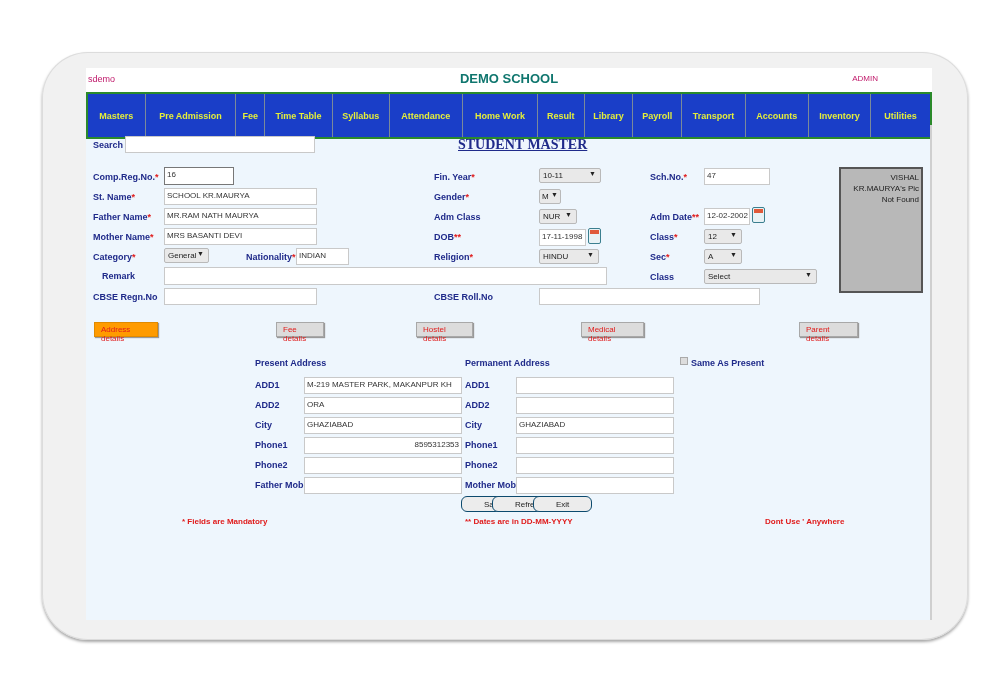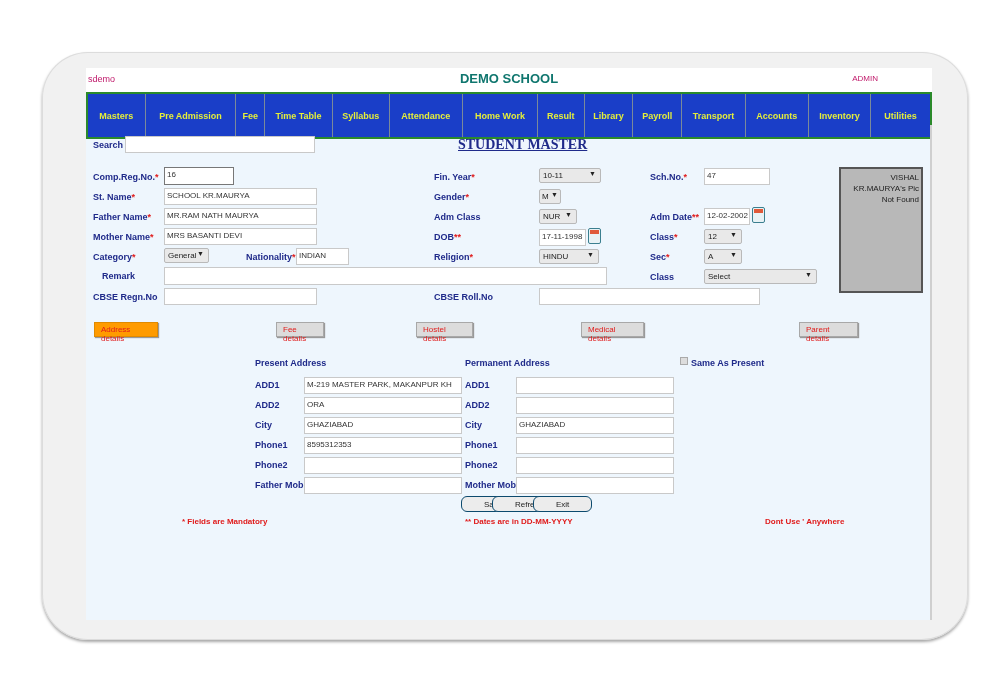--- a/index.html
+++ b/index.html
@@ -137,21 +137,21 @@
   <span class="lbl" style="left:605px;top:290px;">Same As Present</span>
 
   <div id="addr-present">
       <span class="lbl" style="left: 169px; top: 312px;">ADD1</span>
       <div class="inp" style="left: 218px; top: 309px; width: 158px; height: 17px;">M-219 MASTER PARK, MAKANPUR KH</div>
       <span class="lbl" style="left: 169px; top: 332px;">ADD2</span>
       <div class="inp" style="left: 218px; top: 329px; width: 158px; height: 17px;">ORA</div>
       <span class="lbl" style="left: 169px; top: 352px;">City</span>
       <div class="inp" style="left: 218px; top: 349px; width: 158px; height: 17px;">GHAZIABAD</div>
       <span class="lbl" style="left: 169px; top: 372px;">Phone1</span>
-      <div class="inp" style="left: 218px; top: 369px; width: 158px; height: 17px;">8595312353</div>
+      <div class="inp" style="left: 218px; top: 369px; width: 158px; height: 17px; text-align: right;">8595312353</div>
       <span class="lbl" style="left: 169px; top: 392px;">Phone2</span>
       <div class="inp" style="left: 218px; top: 389px; width: 158px; height: 17px;"></div>
       <span class="lbl" style="left: 169px; top: 412px;">Father Mob</span>
       <div class="inp" style="left: 218px; top: 409px; width: 158px; height: 17px;"></div>
     </div>
   <div id="addr-permanent">
       <span class="lbl" style="left: 379px; top: 312px;">ADD1</span>
       <div class="inp" style="left: 430px; top: 309px; width: 158px; height: 17px;"></div>
       <span class="lbl" style="left: 379px; top: 332px;">ADD2</span>
       <div class="inp" style="left: 430px; top: 329px; width: 158px; height: 17px;"></div>

